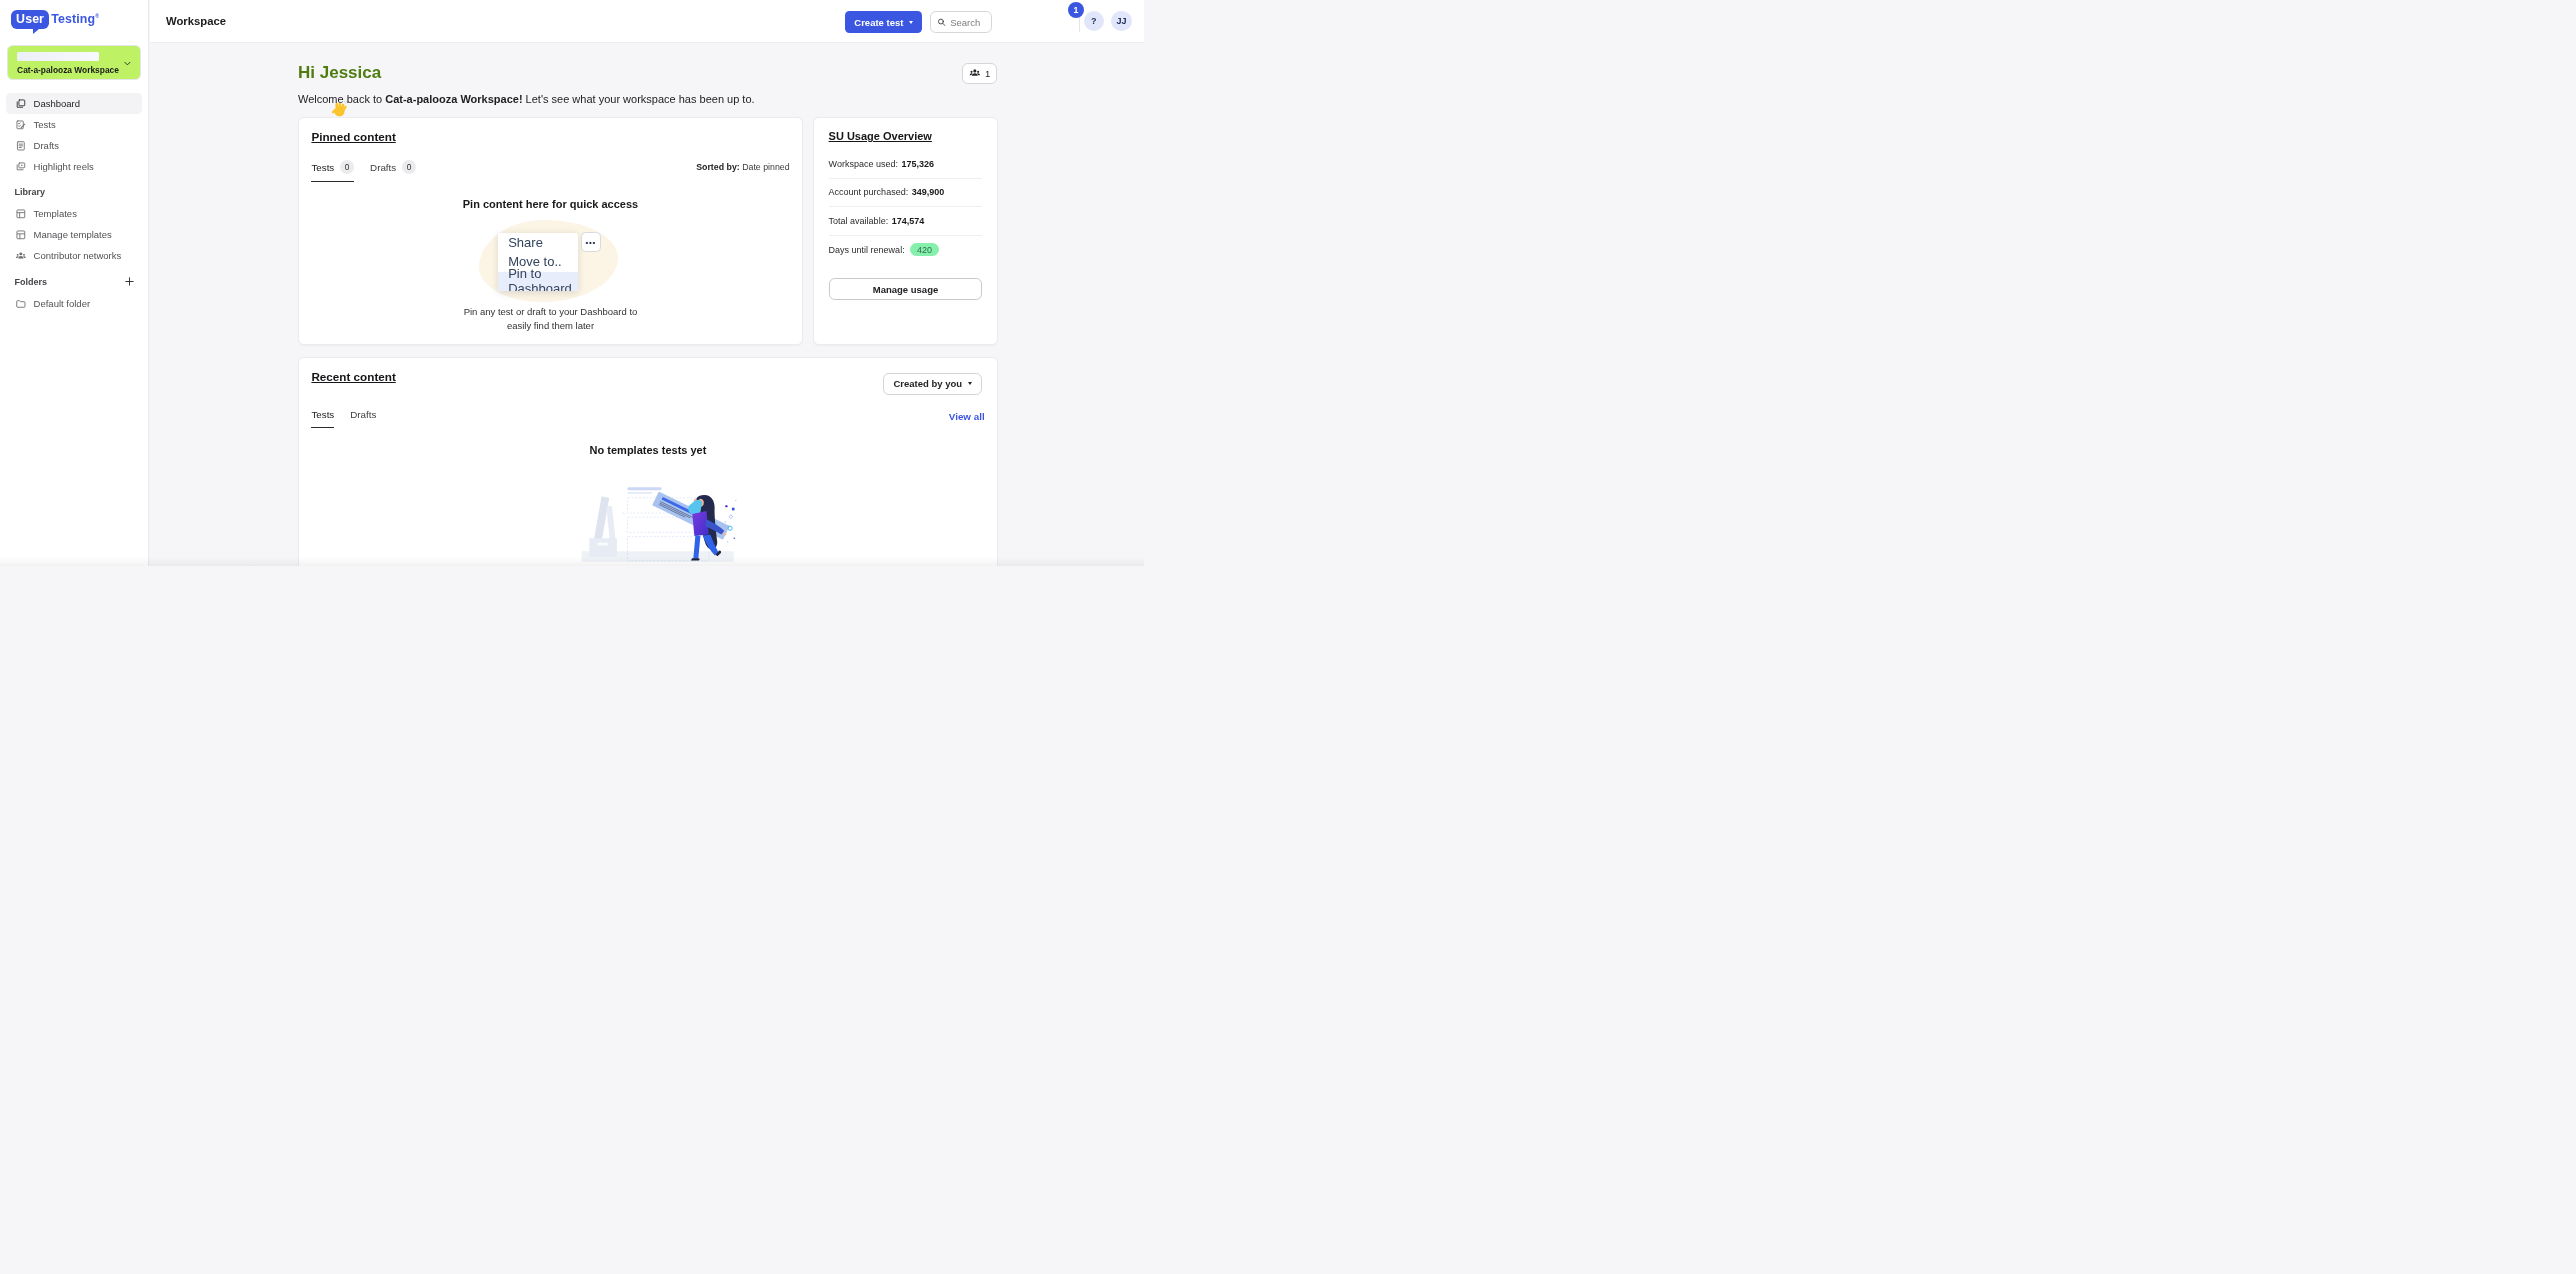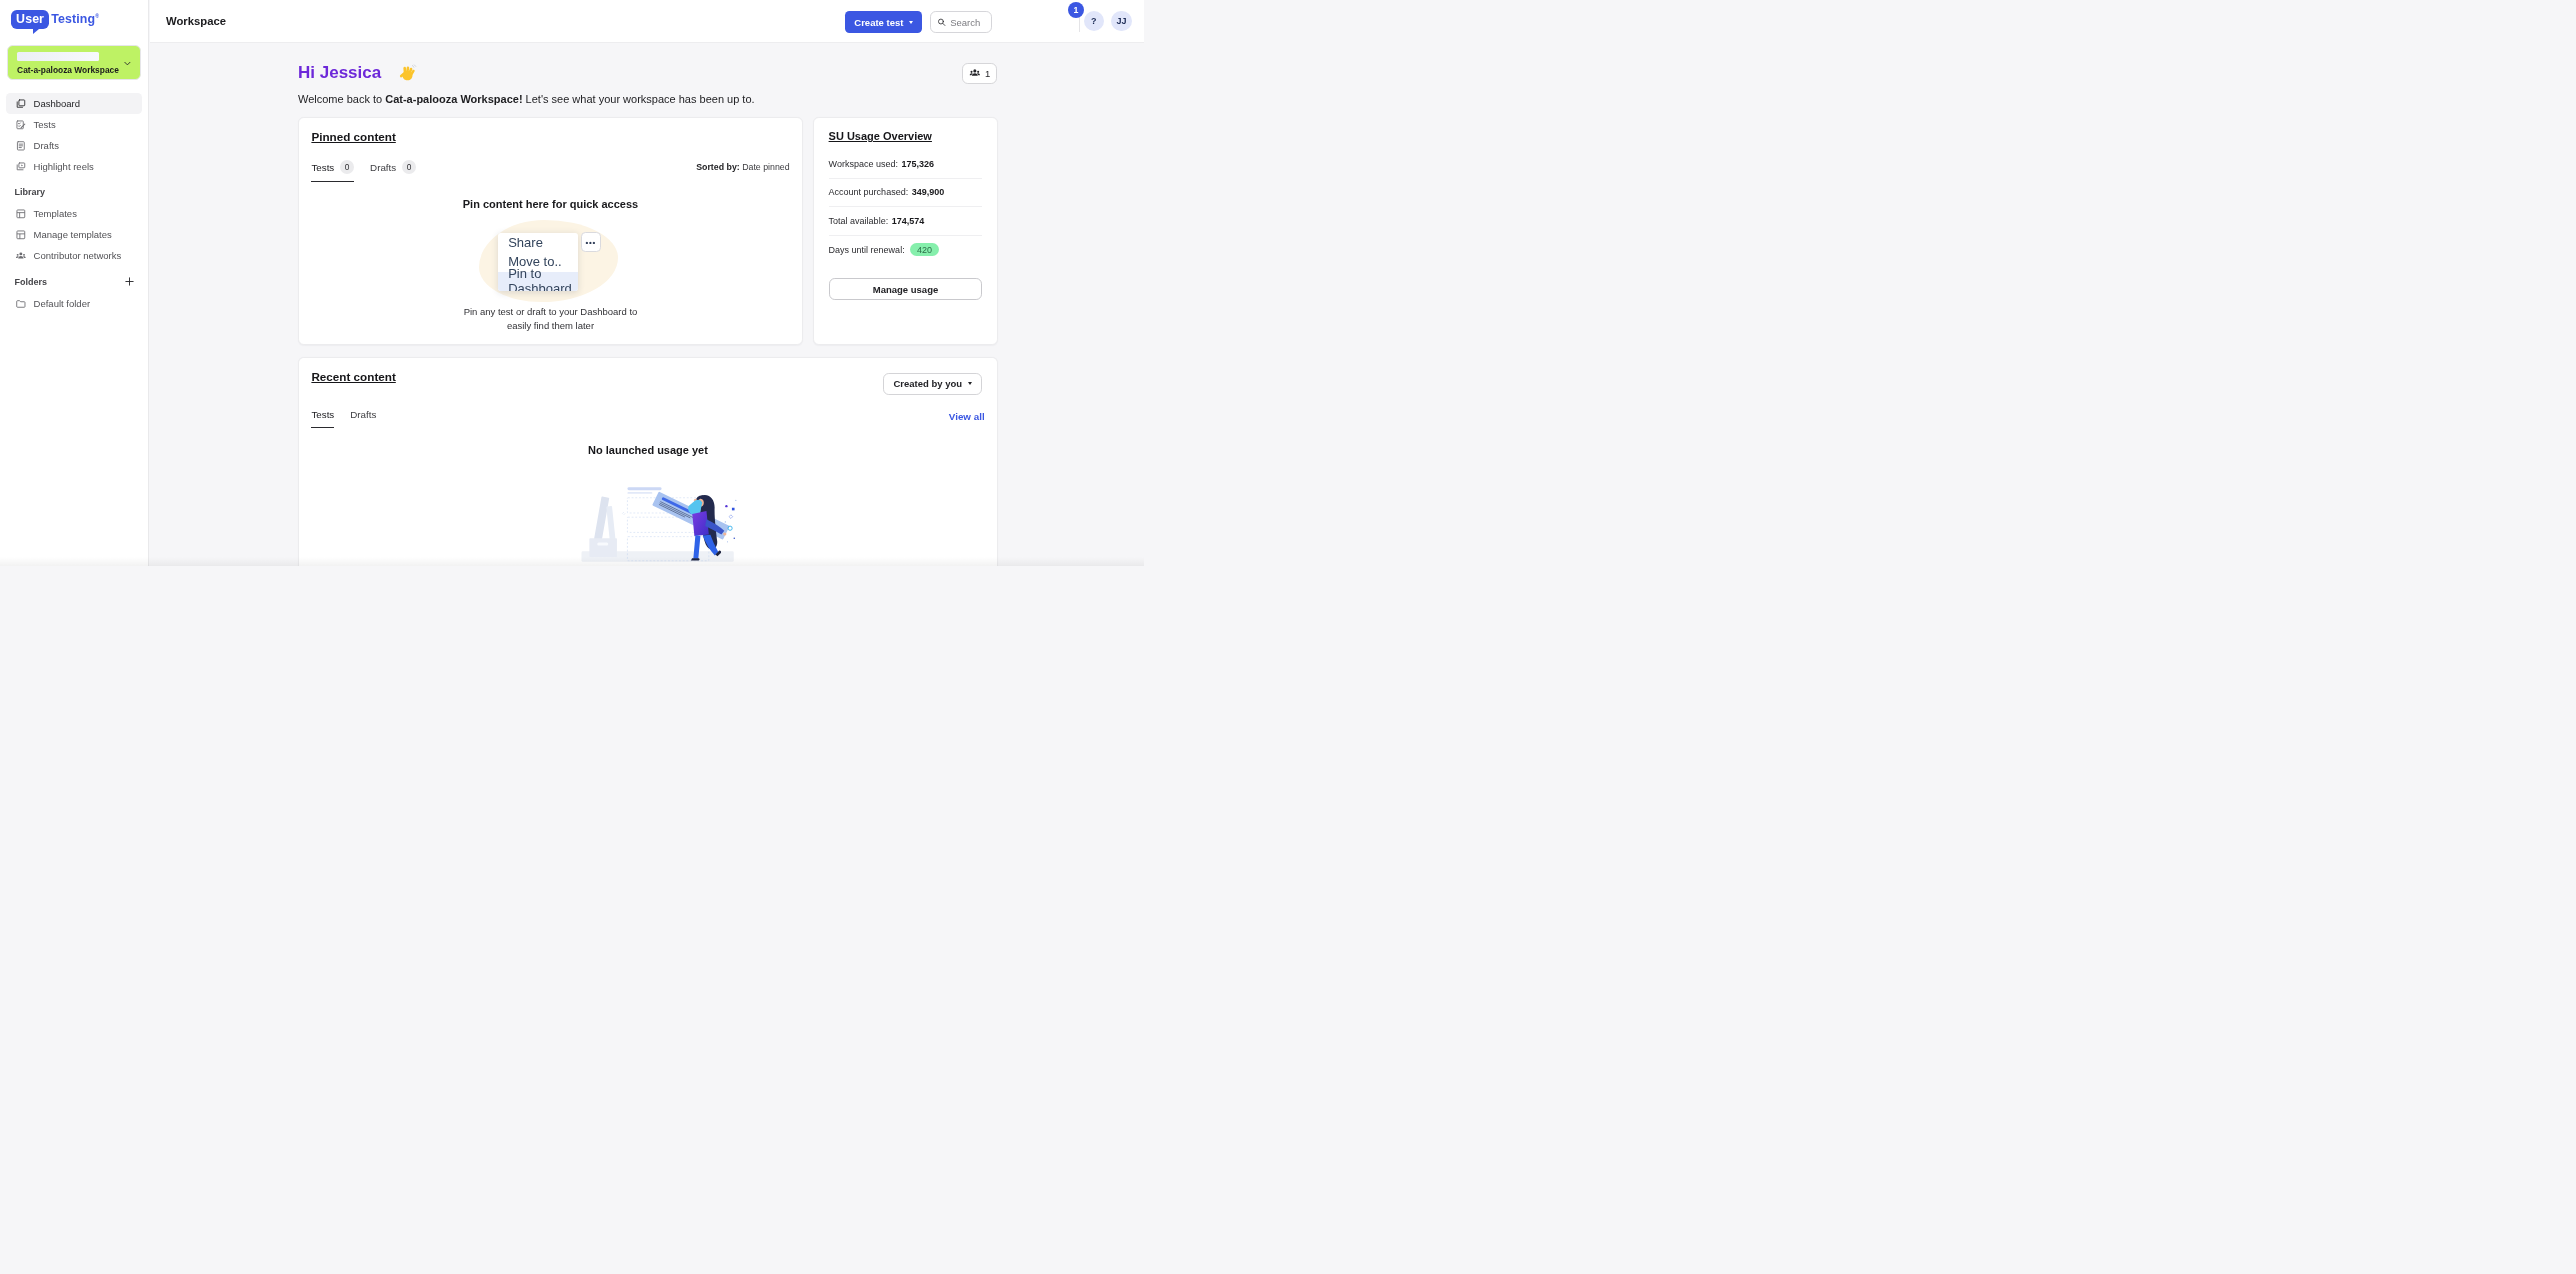--- a/index.html
+++ b/index.html
@@ -35,21 +35,21 @@
   .search-box input { border:none; outline:none; width:35px; font-size:9.5px; color:#3a3a3e; font-family:inherit; background:transparent; }
   .search-box input::placeholder { color:#7c7c81; }
   .hdr-divider { position:absolute; right:64px; top:16px; width:0.7px; height:16px; background:#e4e4e7; }
   .notif-badge { position:absolute; right:60px; top:1.5px; width:16px; height:16px; border-radius:50%; background:#3b57e2; color:#fff; font-size:8.8px; font-weight:bold; display:flex; align-items:center; justify-content:center; z-index:6; }
   .circle-btn { position:absolute; top:11px; width:20.4px; height:20.4px; border-radius:50%; background:#e1e6fa; color:#1c2b55; font-size:9px; font-weight:bold; display:flex; align-items:center; justify-content:center; cursor:pointer; border:none; font-family:inherit; }
   .help-btn { right:40px; }
   .avatar-btn { right:12.4px; }
 
   
   .main { position:absolute; left:150px; top:43px; right:0; bottom:0; }
-  .greet-title { position:absolute; left:148px; top:20.4px; font-size:17px; font-weight:bold; color:#6d28d9; display:flex; align-items:center; gap:17px; }
+  .greet-title { position:absolute; left:148px; top:20.4px; font-size:17px; font-weight:bold; color:#4d7c0f; display:flex; align-items:center; gap:17px;flex-direction:column; }
   .members-btn { position:absolute; left:812px; top:19.7px; width:35px; height:21px; background:#fff; border:0.7px solid #d6d6d9; border-radius:5.8px; display:flex; align-items:center; justify-content:center; gap:4.4px; font-size:9.5px; color:#1f1f22; cursor:pointer; font-family:inherit; }
   .greet-sub { position:absolute; left:148px; top:50px; font-size:11px; color:#1d1d20; }
 
   .card { position:absolute; background:#fff; border:0.7px solid #ececee; border-radius:5.8px; box-shadow:0 0.7px 1.5px rgba(16,24,40,.04); }
   .card-title { font-size:11.7px; font-weight:bold; color:#161619;text-decoration:underline; }
 
   
   .pinned-card { left:148px; top:74px; width:505px; height:228px; padding:12.4px 12.4px 0; }
   .tabs-row { position:absolute; left:12.4px; right:12.4px; top:42px; display:flex; align-items:flex-start; }
   .tab { display:inline-flex; align-items:center; gap:5.8px; font-size:9.8px; color:#404044; padding-bottom:7.3px; cursor:pointer; margin-right:16px; border-bottom:1.8px solid transparent; }
@@ -305,21 +305,21 @@
     <div class="recent-tabs">
       <span class="tab active">
           <span>Tests</span>
         </span>
       <span class="tab">
           <span>Drafts</span>
         </span>
       <span class="view-all">View all</span>
     </div>
 
-    <div class="recent-empty-heading">No launched usage yet</div>
+    <div class="recent-empty-heading">No templates tests yet</div>
 
     <svg class="illustration" viewBox="0 0 640 330">
       <defs>
         <linearGradient id="gradPurple" x1="0" y1="0" x2="1" y2="1">
           <stop offset="0" stop-color="#7a3be0"></stop>
             <stop offset="1" stop-color="#3f2ec9"></stop>
         </linearGradient>
       </defs>
       <rect x="40" y="290" width="580" height="40" rx="5" fill="#eef1f6"></rect>
 

